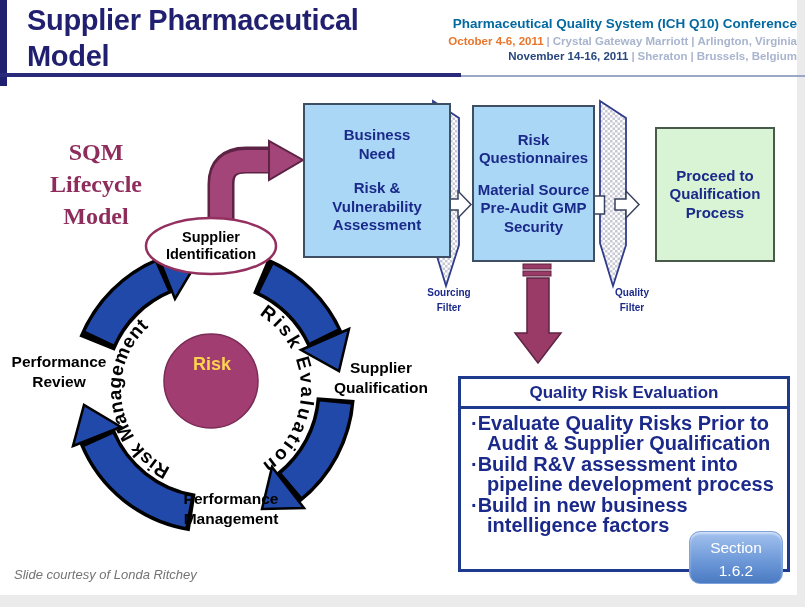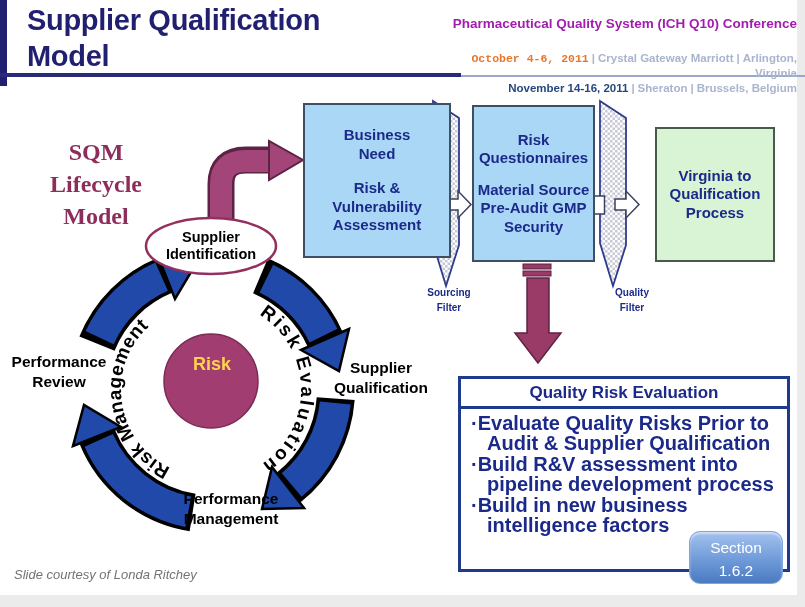--- a/index.html
+++ b/index.html
@@ -6,23 +6,23 @@
   body{font-family:"Liberation Sans", sans-serif;}
   .stage{position:relative;width:805px;height:607px;background:#ebebeb;overflow:hidden;}
   .slide{position:absolute;left:0;top:0;width:797px;height:595px;background:#ffffff;}
   .abs{position:absolute;}
   
   .leftbar{left:0;top:0;width:7px;height:86px;background:#211f6f;z-index:2;}
   .title{left:27px;top:2px;width:430px;font-size:29px;font-weight:700;color:#211f6f;line-height:36px;letter-spacing:-0.3px;z-index:2;}
   .rule-navy{left:0;top:73px;width:461px;height:4px;background:#2a2a7a;z-index:2;}
   .rule-gray{left:461px;top:75px;width:344px;height:2px;background:#9aa7c7;z-index:2;}
   .conf{right:8px;top:16px;width:360px;text-align:right;line-height:15px;z-index:2;}
-  .conf .l1{font-size:13.5px;font-weight:700;color:#a21caf;margin-bottom:20px;}
+  .conf .l1{font-size:13.5px;font-weight:700;color:#0369a1;margin-bottom:3px;}
   .conf .l2,.conf .l3{font-size:11.5px;font-weight:700;color:#a9b4ce;}
-  .conf .date1{color:#e8762c;font-family:Liberation Mono, monospace;}
+  .conf .date1{color:#e8762c;}
   .conf .date2{color:#27477e;}
   .conf .sep{color:#a9b4ce;margin:0 3px;}
   
   .sqm{left:18px;top:136px;width:156px;text-align:center;font-family:"Liberation Serif", serif;font-weight:700;font-size:24px;line-height:32px;color:#8e2c5c;z-index:2;}
   
   svg.layer{position:absolute;left:0;top:0;z-index:1;}
   
   .cyc-label{font-size:15.5px;font-weight:700;color:#000;text-align:center;line-height:20px;z-index:2;}
   .lab-left{left:0px;top:352px;width:118px;}
   .lab-right{left:326px;top:358px;width:110px;}
@@ -119,21 +119,21 @@
 
     <g>
       <rect x="523" y="264" width="28" height="5" fill="#993b66" stroke="#5e2345" stroke-width="1"></rect>
       <rect x="523" y="271" width="28" height="5" fill="#993b66" stroke="#5e2345" stroke-width="1"></rect>
       <polygon points="527,278 549,278 549,333 561,333 538,363 515,333 527,333" fill="#993b66" stroke="#5e2345" stroke-width="1.5"></polygon>
     </g>
   </svg>
 
   <div class="abs leftbar"></div>
   <div class="abs title">
-    <div>Supplier Qualification</div>
+    <div>Supplier Pharmaceutical</div>
     <div>Model</div>
   </div>
   <div class="abs rule-navy"></div>
   <div class="abs rule-gray"></div>
 
   <div class="abs conf">
     <div class="l1">Pharmaceutical Quality System (ICH Q10) Conference</div>
     <div class="l2">
       <span class="date1">October 4-6, 2011</span><span class="sep">|</span><span>Crystal Gateway Marriott</span><span class="sep">|</span><span>Arlington, Virginia</span>
     </div>
@@ -185,21 +185,21 @@
       <div>Questionnaires</div>
     </div>
     <div class="grp">
       <div>Material Source</div>
       <div>Pre-Audit GMP</div>
       <div>Security</div>
     </div>
   </div>
   <div class="abs fbox box3">
     <div class="grp">
-      <div>Virginia to</div>
+      <div>Proceed to</div>
       <div>Qualification</div>
       <div>Process</div>
     </div>
   </div>
 
   <div class="abs filter-label flab1">
     <div>Sourcing</div>
     <div>Filter</div>
   </div>
   <div class="abs filter-label flab2">

